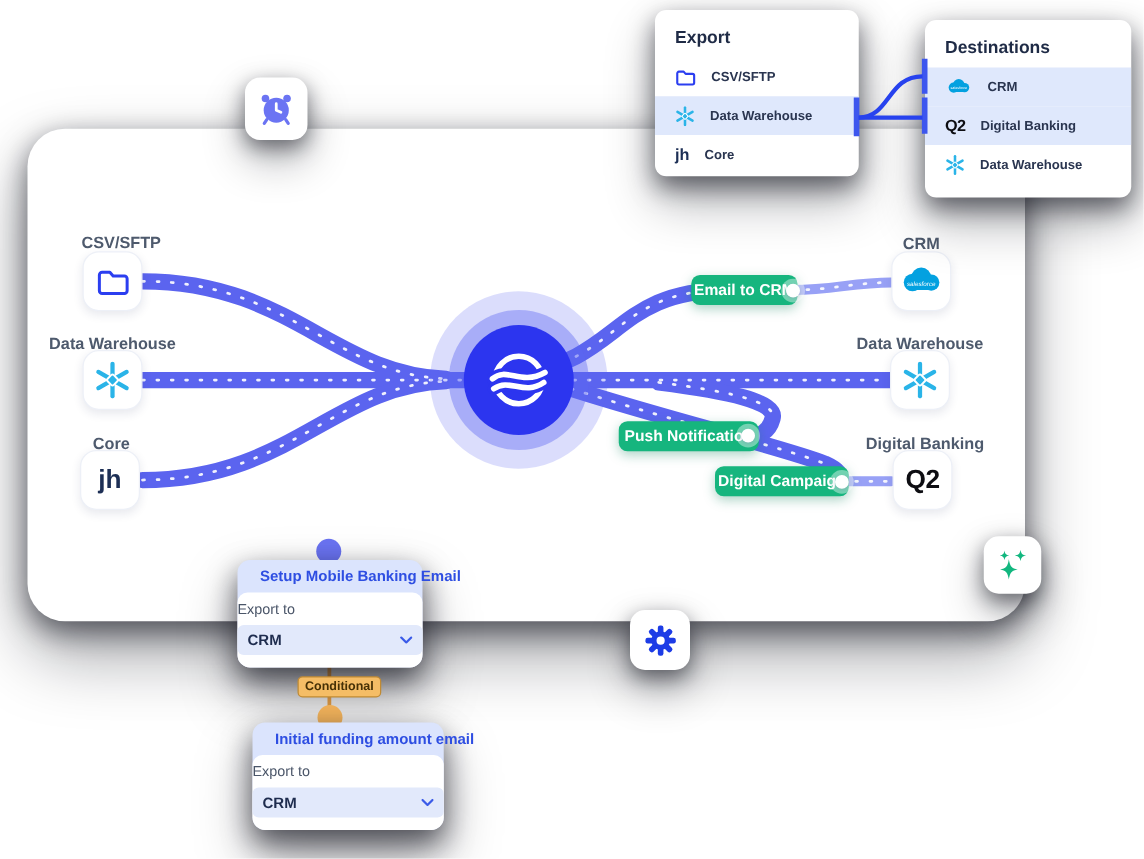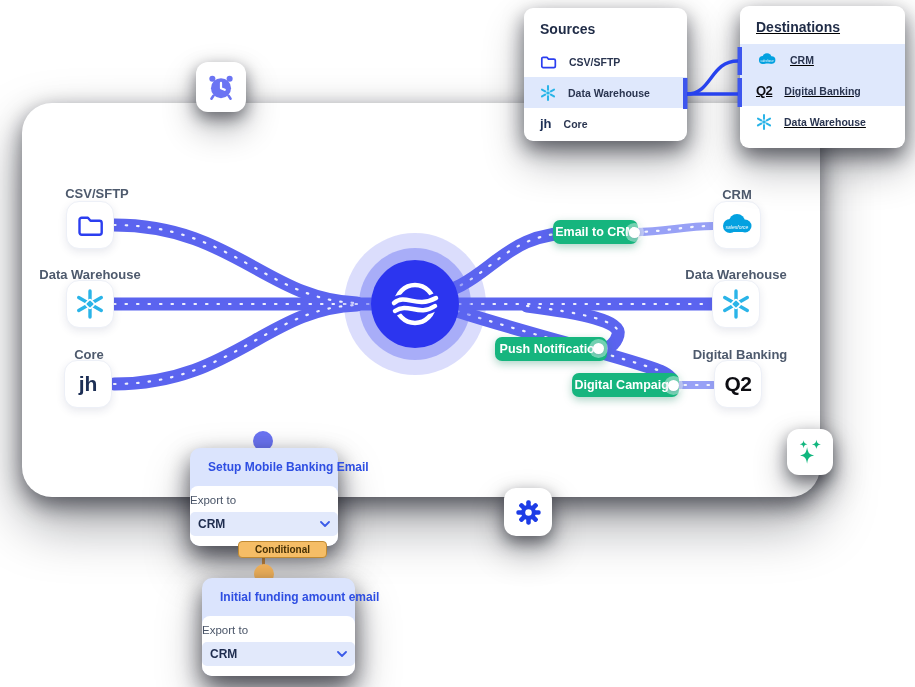--- a/index.html
+++ b/index.html
@@ -47,30 +47,30 @@
   .panel-title { font-size:14px; font-weight:700; color:#1f2b46; padding:13px 16px 9px; }
   .prow { height:31px; display:flex; align-items:center; gap:12px; padding:0 16px; }
   .prow.hl { background:#dfe8fc; }
   .prow-label { font-size:10.5px; font-weight:600; color:#2a3550; }
   .connector-svg { position:absolute; left:680px; top:40px; z-index:10; }
 
   
   .wf-node { position:absolute; width:20px; height:20px; border-radius:50%; z-index:11; }
   .wf-card { position:absolute; background:#dbe4fd; border-radius:10px; z-index:11;
     box-shadow:0 10px 22px rgba(8,10,20,.60), 0 22px 44px rgba(8,10,20,.35); }
-  .wf-head { height:26px; display:flex; gap:7px; padding:0 11px;margin-top:12px; }
+  .wf-head { height:26px; display:flex; align-items:center; gap:7px; padding:0 11px; }
   .wf-title { font-size:12px; font-weight:700; color:#2e4ee2; white-space:nowrap; }
   .wf-body { background:#fff; border-radius:8px 8px 10px 10px; padding:8px 0 10px; }
   .wf-field-label { font-size:11.5px; color:#4a5568; }
   .wf-select { margin-top:6px; height:24px; background:#e2e9fb; border-radius:5px;
     display:flex; align-items:center; justify-content:space-between; padding:0 8px; cursor:pointer; }
   .wf-select-value { font-size:12px; font-weight:700; color:#1e2c4e; }
   .wf-line { position:absolute; width:3px; background:#f1a84b; z-index:10; }
   .wf-badge { position:absolute; background:#f5bd66; border:1.5px solid #c08a33; border-radius:4px;
-    font-size:10px; font-weight:700; color:#463005; padding:2px 16px; z-index:12; white-space:nowrap; }
+    font-size:10px; font-weight:700; color:#463005; padding:2px 5px; z-index:12; white-space:nowrap; }
 </style>
 </head>
 <body>
 
 <div class="stage">
 
   <div class="canvas"></div>
 
   <svg class="strands" width="798" height="394" viewBox="0 0 798 394">
     <g fill="none" stroke="#5b64ef" stroke-width="13" stroke-linecap="round">
@@ -191,21 +191,21 @@
     <svg width="28" height="28" viewBox="0 0 24 24">
       <g fill="#12b77f">
         <path d="M9.5,8 C10.3,13 11.5,14.2 15.5,15 C11.5,15.8 10.3,17 9.5,22 C8.7,17 7.5,15.8 3.5,15 C7.5,14.2 8.7,13 9.5,8 Z"></path>
         <path d="M6.5,2 C6.9,4.4 7.5,5 9.8,5.4 C7.5,5.8 6.9,6.4 6.5,8.8 C6.1,6.4 5.5,5.8 3.2,5.4 C5.5,5 6.1,4.4 6.5,2 Z"></path>
         <path d="M17.5,1.5 C18,4.3 18.7,5 21.4,5.5 C18.7,6 18,6.7 17.5,9.5 C17,6.7 16.3,6 13.6,5.5 C16.3,5 17,4.3 17.5,1.5 Z"></path>
       </g>
     </svg>
   </div>
 
   <div class="panel" style="left:524px; top:8px; width:163px; height:133px;">
-    <div class="panel-title">Sources</div>
+    <div class="panel-title">Export</div>
     <div class="prow">
       <svg width="17" height="14" viewBox="0 0 27 23">
         <path d="M2.5,6 a2.2,2.2 0 0 1 2.2,-2.2 h6.2 l2.6,3 h9 a2.2,2.2 0 0 1 2.2,2.2 v9.5 a2.2,2.2 0 0 1 -2.2,2.2 h-17.8 a2.2,2.2 0 0 1 -2.2,-2.2 Z" fill="none" stroke="#2b3ef0" stroke-width="2.8" stroke-linejoin="round"></path>
       </svg>
       <span class="prow-label">CSV/SFTP</span>
     </div>
     <div class="prow hl">
       <svg width="16" height="16" viewBox="0 0 30 30">
         <g stroke="#2ab4e8" stroke-width="3.8" stroke-linecap="round">
           <line x1="15" y1="2" x2="15" y2="28"></line>
@@ -215,21 +215,21 @@
         <rect x="11.5" y="11.5" width="7" height="7" rx="1.5" transform="rotate(45 15 15)" fill="#2ab4e8" stroke="#ffffff" stroke-width="1.6"></rect>
       </svg>
       <span class="prow-label">Data Warehouse</span>
     </div>
     <div class="prow">
       <span style="font-size:13px;font-weight:700;color:#1d2f55;">jh</span>
       <span class="prow-label">Core</span>
     </div>
   </div>
 
-  <div class="panel" style="left:740px; top:6px; width:165px; height:142px;text-decoration:underline;">
+  <div class="panel" style="left:740px; top:16px; width:165px; height:142px;">
     <div class="panel-title">Destinations</div>
     <div class="prow hl">
       <svg width="22" height="15" viewBox="0 0 36 26">
         <circle cx="11" cy="14" r="7" fill="#03a1e0"></circle>
           <circle cx="18" cy="10" r="8" fill="#03a1e0"></circle>
         <circle cx="26" cy="14" r="6.5" fill="#03a1e0"></circle>
           <rect x="7" y="12" width="22" height="8" rx="4" fill="#03a1e0"></rect>
         <text x="18" y="16.5" text-anchor="middle" font-size="5" font-style="italic" fill="#ffffff">salesforce</text>
       </svg>
       <span class="prow-label">CRM</span>

